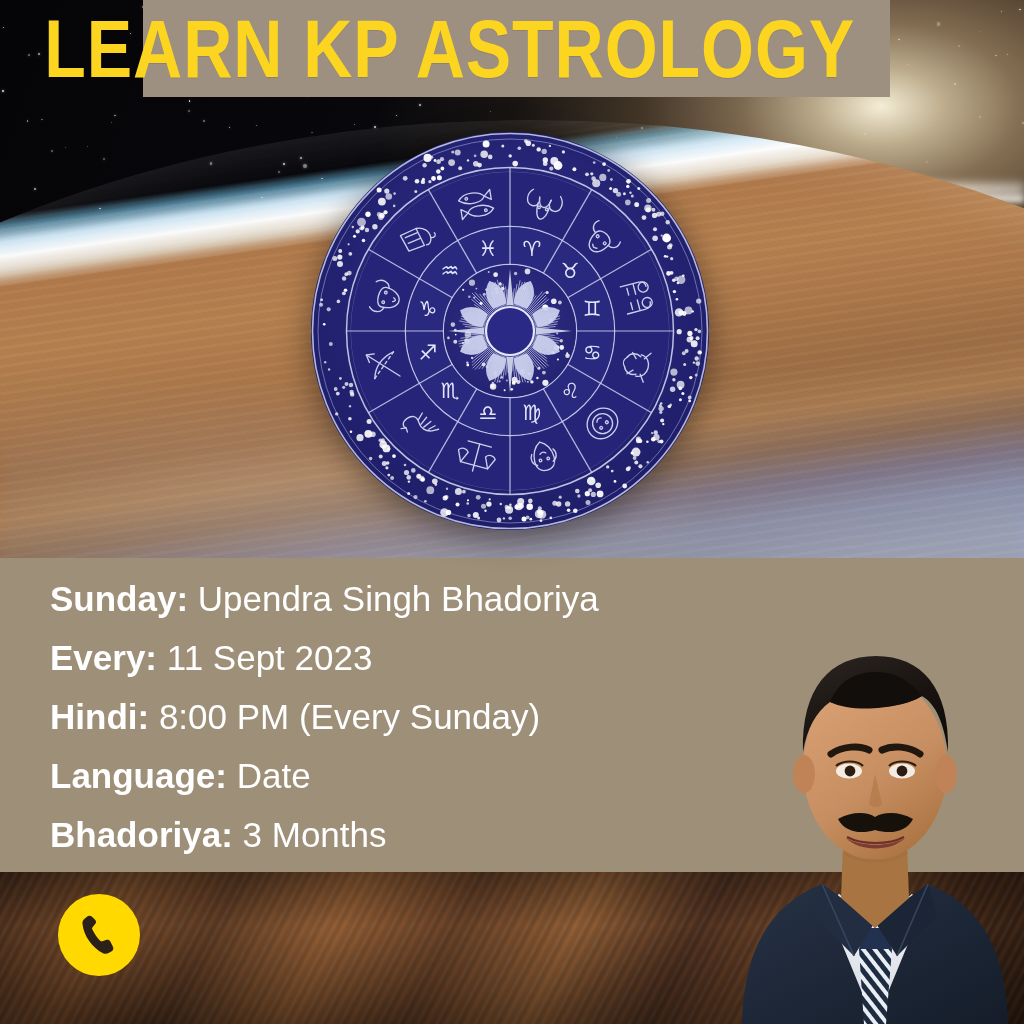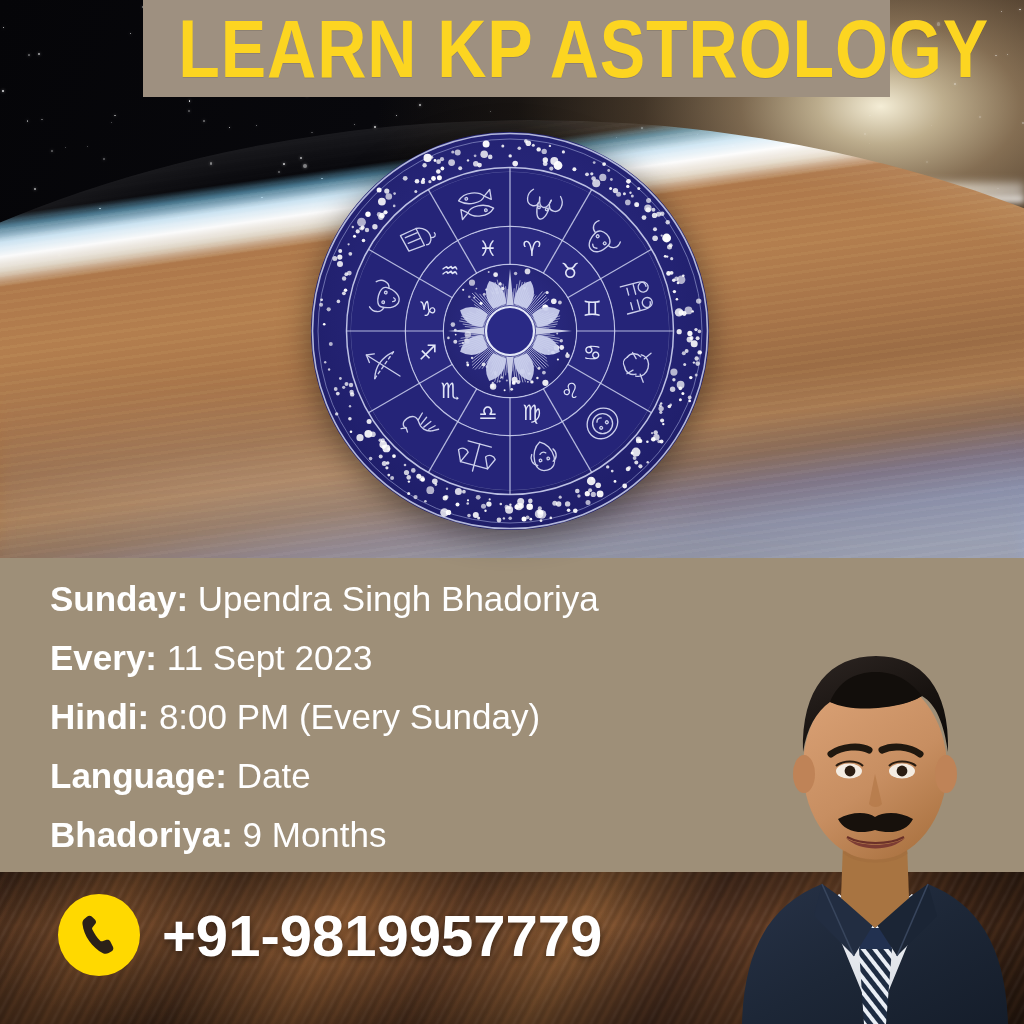--- a/index.html
+++ b/index.html
@@ -103,21 +103,21 @@
   .stars i {
     position:absolute; display:block;
     background:#fff; border-radius:50%;
     box-shadow:0 0 3px rgba(255,255,255,.75);
   }
 
   
   .title-banner {
     position:absolute; left:143px; top:0; width:747px; height:97px;
     background:#9e9080;
-    display:flex; align-items:center; justify-content:flex-start;
+    display:flex; align-items:center; justify-content:flex-end;
     z-index:6;
   }
   .title-text {
     font-family:"Liberation Sans Narrow","Liberation Sans", sans-serif;
     font-weight:700;
     font-size:74px;
     line-height:1;
     letter-spacing:1px;
     color:#fcd521;
     transform:scaleX(0.92) scaleY(1.10);
@@ -1117,39 +1117,38 @@
         <span class="info-value">8:00 PM (Every Sunday)</span>
       </div>
 
       <div class="info-row">
         <span class="info-label">Language:</span>
         <span class="info-value">Date</span>
       </div>
 
       <div class="info-row">
         <span class="info-label">Bhadoriya:</span>
-        <span class="info-value">9 Months</span>
+        <span class="info-value">3 Months</span>
       </div>
 
     </div>
   </div>
 
   <div class="wood">
     <div class="wood-grain"></div>
     <div class="wood-shade"></div>
 
     <div class="phone-row">
       <div class="phone-badge">
         <span>
           <svg width="46" height="46" viewBox="0 0 24 24" xmlns="http://www.w3.org/2000/svg">
             <path transform="rotate(10 12 12)" d="M6.6 3.2c-.7-.5-1.7-.4-2.3.3L3.1 4.9c-.7.8-.9 1.9-.6 2.9.9 3 2.6 5.8 5 8.2 2.4 2.4 5.2 4.1 8.2 5 1 .3 2.1.1 2.9-.6l1.4-1.2c.7-.6.8-1.6.3-2.3l-1.9-2.6c-.5-.7-1.4-.9-2.1-.5l-2 1.1c-.4.2-.9.2-1.2-.1-1-.7-1.9-1.5-2.7-2.3-.8-.8-1.6-1.7-2.3-2.7-.3-.3-.3-.8-.1-1.2l1.1-2c.4-.7.2-1.6-.5-2.1L6.6 3.2z" fill="#2b2118"></path>
           </svg>
         </span>
       </div>
-      <div class="phone-number">+91-9819957779</div>
     </div>
   </div>
 
   <div class="portrait">
     <svg viewBox="0 0 298 408" xmlns="http://www.w3.org/2000/svg">
       <defs>
         <linearGradient id="suitG" x1="0" y1="0" x2="1" y2="1">
           <stop offset="0%" stop-color="#273247"></stop>
           <stop offset="50%" stop-color="#1d2737"></stop>
           <stop offset="100%" stop-color="#151d2a"></stop>

